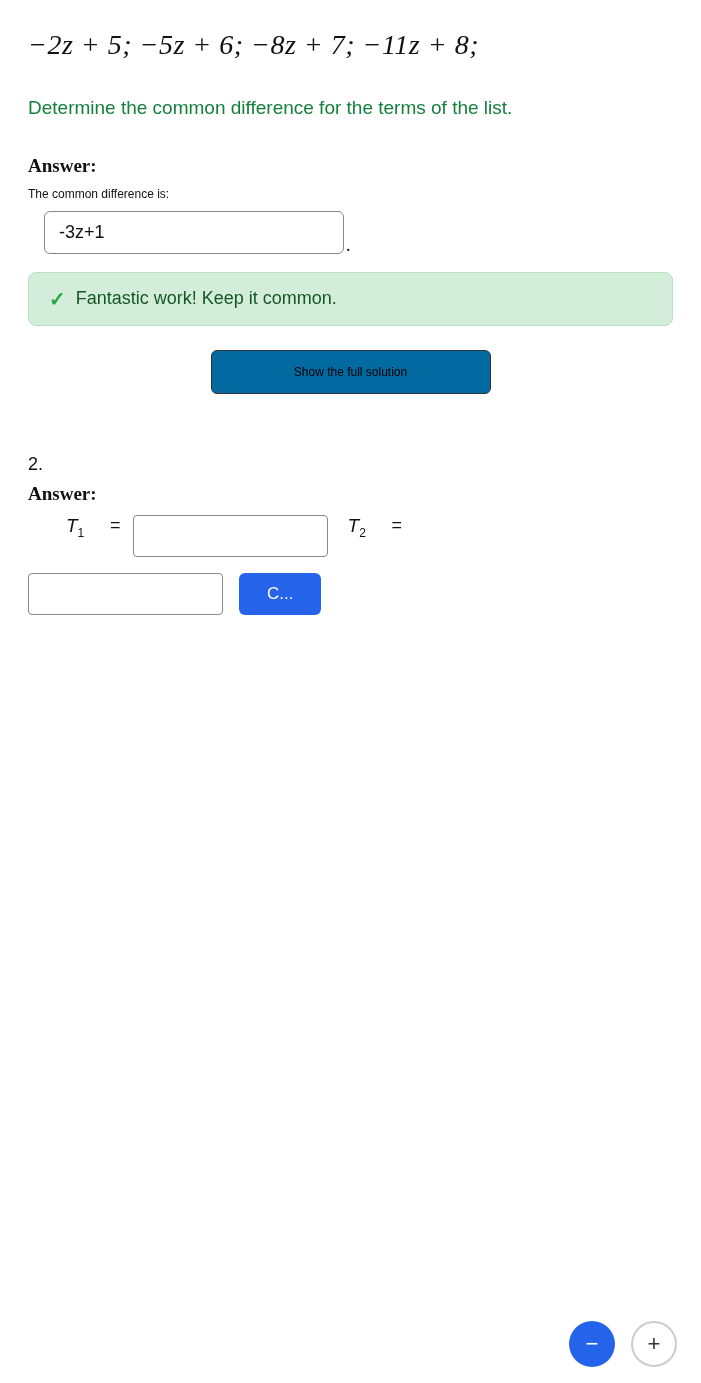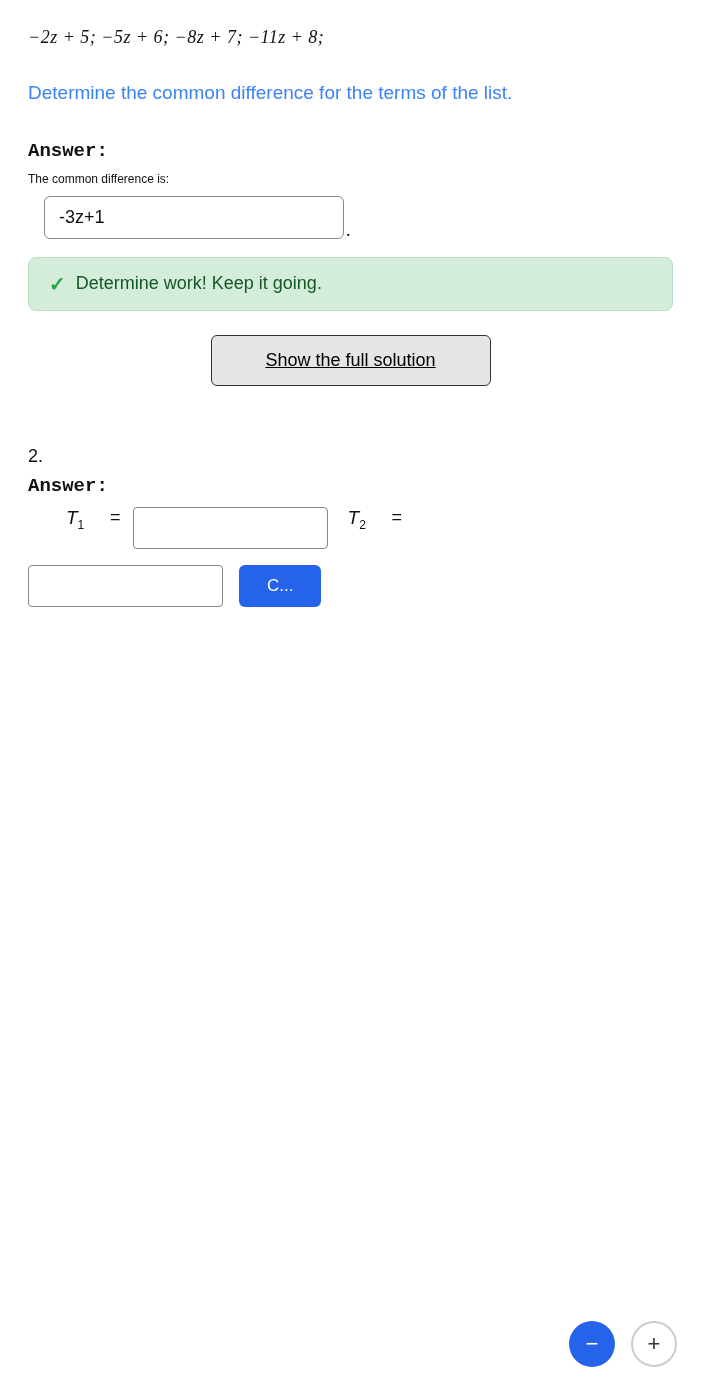--- a/index.html
+++ b/index.html
@@ -12,37 +12,37 @@
       background: #ffffff;
       font-family: Georgia, 'Times New Roman', serif;
       font-size: 18px;
       color: #111111;
       width: 701px;
       min-height: 1383px;
       padding: 24px 28px 0 28px;
     }
 
     .sequence-line {
-      font-size: 18px;
+      font-size: 28px;
       font-style: italic;
       margin-bottom: 28px;
       line-height: 1.5;
       letter-spacing: 0.5px;
     }
 
     .question-text {
       font-size: 19px;
       font-family: Arial, sans-serif;
-      color: #3b82f6;
+      color: #15803d;
       margin-bottom: 32px;
       line-height: 1.5;
     }
 
     .answer-label {
-      font-family: Liberation Mono, monospace;
+      font-family: Liberation Serif, serif;
       font-weight: bold;
       font-size: 19px;
       margin-bottom: 10px;
     }
 
     .common-diff-text {
       font-family: Arial, sans-serif;
       font-size: 12px;
       margin-bottom: 10px;
     }
@@ -89,29 +89,28 @@
     .checkmark {
       color: #28a745;
       font-size: 20px;
       font-weight: bold;
     }
 
     .show-solution-btn {
       display: block;
       margin: 0 auto 60px auto;
       padding: 14px 36px;
-      background: #e5e5e5;
+      background: #0369a1;
       border: 1.5px solid #333;
       border-radius: 6px;
       font-family: Arial, sans-serif;
-      font-size: 18px;
+      font-size: 12px;
       cursor: pointer;
       text-align: center;
       width: 280px;
-      text-decoration: underline;
     }
 
     .question-number {
       font-family: Arial, sans-serif;
       font-size: 18px;
       margin-bottom: 8px;
     }
 
     .question2-text {
       font-family: Arial, sans-serif;
@@ -241,21 +240,21 @@
 
   <div class="common-diff-text">The common difference is:</div>
 
   <div class="answer-row">
     <div class="answer-box">-3z+1</div>
     <span class="period">.</span>
   </div>
 
   <div class="feedback-box">
     <span class="checkmark">✓</span>
-    <span>Determine work! Keep it going.</span>
+    <span>Fantastic work! Keep it common.</span>
   </div>
 
   <button class="show-solution-btn">Show the full solution</button>
 </div>
 
 <div style="margin-top: 16px;">
   <div class="question-number">2.</div>
 
 
   <div class="answer-label">Answer:</div>

